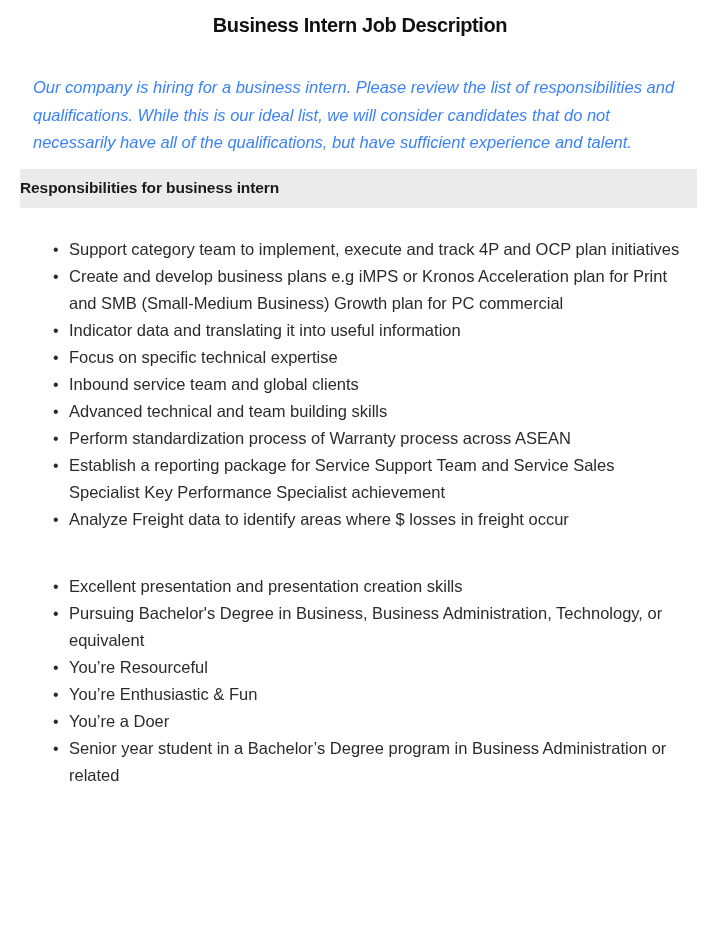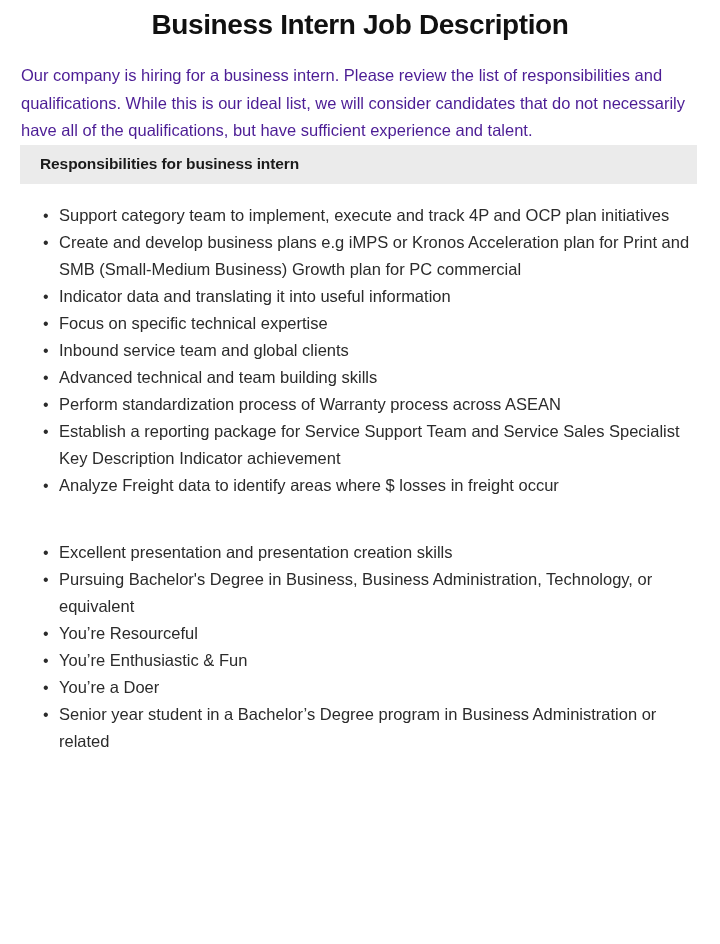--- a/index.html
+++ b/index.html
@@ -14,58 +14,58 @@
     color: #1a1a1a;
     overflow: hidden;
   }
   .page {
     width: 720px;
     height: 944px;
     box-sizing: border-box;
     position: relative;
   }
   .doc-title {
-    font-size: 28px;
+    font-size: 20px;
     font-weight: bold;
     text-align: center;
     letter-spacing: -0.4px;
     color: #111111;
     margin: 0;
     padding: 6px 20px 0 20px;
     line-height: 38px;
   }
   .intro {
-    margin: 0;
+    margin: 12px;
     padding: 18px 24px 0 21px;
     font-size: 16.5px;
     line-height: 27.5px;
-    color: #4c1d95;
+    color: #3b82f6;
     max-width: 676px;
+    font-style: italic;
   }
   .section {
     margin-top: 22px;
   }
   .section-header {
     background: #ebebeb;
     margin: 0 23px 0 20px;
     height: 39px;
     display: flex;
     align-items: center;
-    padding-left: 20px;
     box-sizing: border-box;
   }
   .section-header-text {
     font-size: 15.5px;
     font-weight: bold;
     color: #1a1a1a;
     letter-spacing: -0.1px;
   }
   ul.items {
     list-style: none;
-    margin: 0;
+    margin: 10px;
     padding: 18px 25px 0 43px;
   }
   ul.items li {
     position: relative;
     font-size: 16.5px;
     line-height: 27px;
     color: #2b2b2b;
     padding-left: 16px;
     margin-bottom: 0px;
   }
@@ -95,21 +95,21 @@
       <span class="section-header-text">Responsibilities for business intern</span>
     </div>
     <ul class="items">
       <li>Support category team to implement, execute and track 4P and OCP plan initiatives</li>
       <li>Create and develop business plans e.g iMPS or Kronos Acceleration plan for Print and SMB (Small-Medium Business) Growth plan for PC commercial</li>
       <li>Indicator data and translating it into useful information</li>
       <li>Focus on specific technical expertise</li>
       <li>Inbound service team and global clients</li>
       <li>Advanced technical and team building skills</li>
       <li>Perform standardization process of Warranty process across ASEAN</li>
-      <li>Establish a reporting package for Service Support Team and Service Sales Specialist Key Description Indicator achievement</li>
+      <li>Establish a reporting package for Service Support Team and Service Sales Specialist Key Performance Specialist achievement</li>
       <li>Analyze Freight data to identify areas where $ losses in freight occur</li>
     </ul>
   </div>
 
   <div class="section sec-qualifications">
     <ul class="items">
       <li>Excellent presentation and presentation creation skills</li>
       <li>Pursuing Bachelor's Degree in Business, Business Administration, Technology, or equivalent</li>
       <li>You’re Resourceful</li>
       <li>You’re Enthusiastic &amp; Fun</li>

